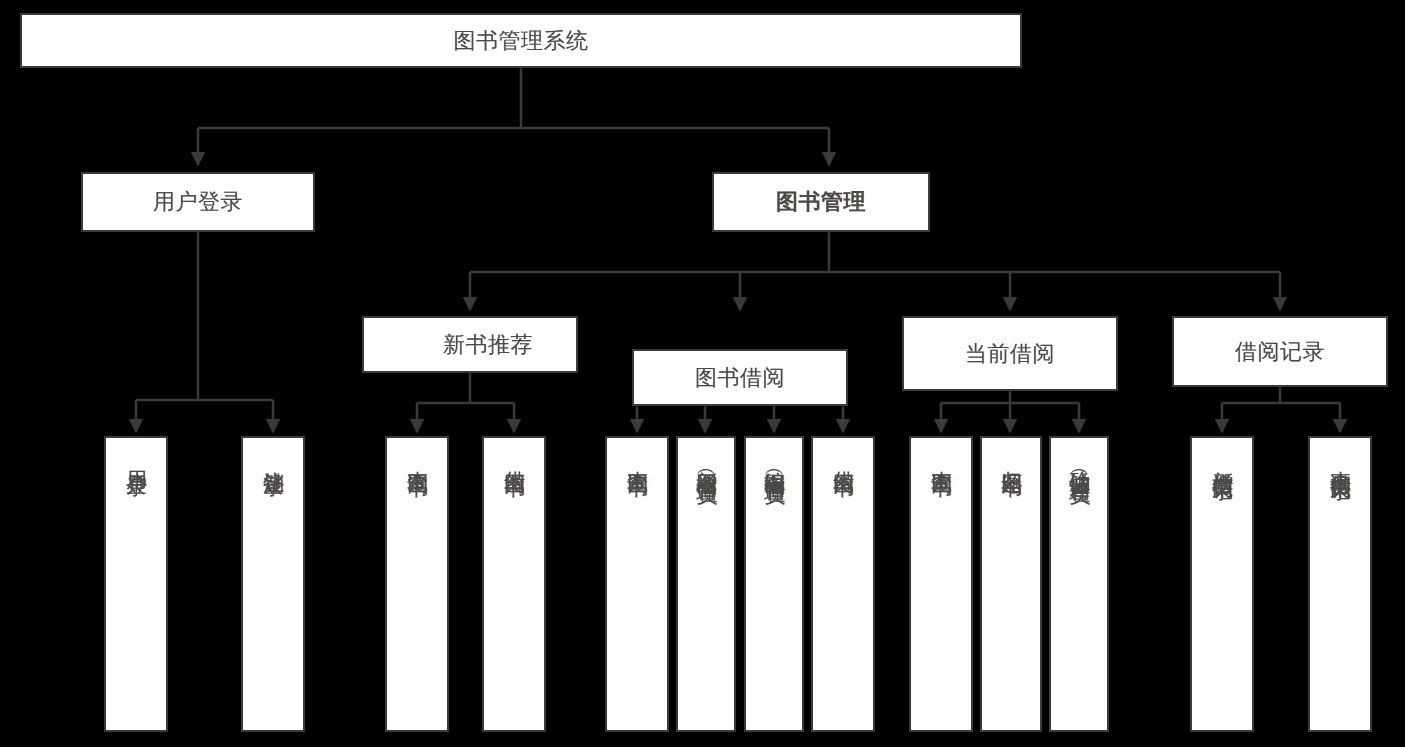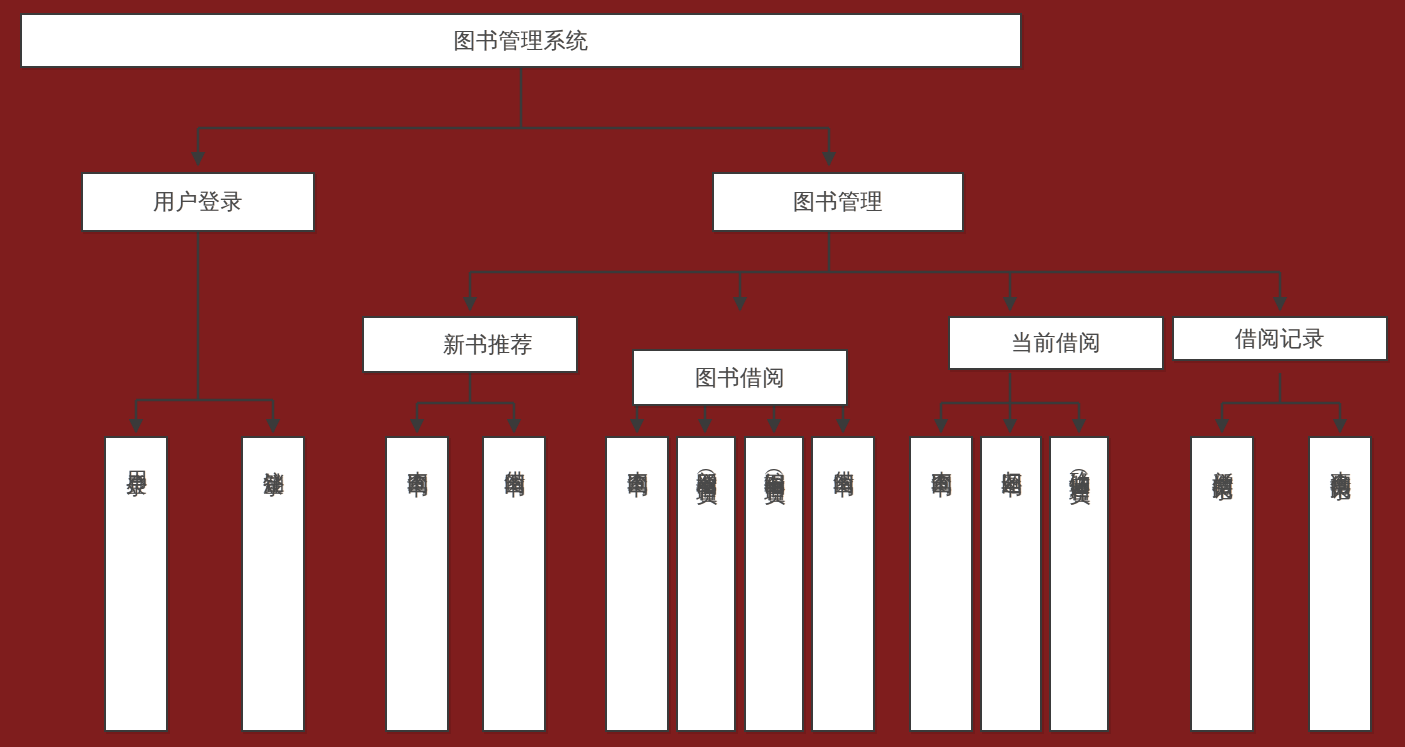--- a/index.html
+++ b/index.html
@@ -7,21 +7,21 @@
     padding: 0;
     background: #ffffff;
   }
   body {
     font-family: "DejaVu Sans", "Liberation Sans", sans-serif;
   }
   #canvas {
     position: relative;
     width: 1405px;
     height: 747px;
-    background: #7f1d1d;
+    background: #000000;
     overflow: hidden;
   }
   svg#wires {
     position: absolute;
     left: 0;
     top: 0;
     width: 1405px;
     height: 747px;
     pointer-events: none;
   }
@@ -121,34 +121,34 @@
     </g>
   </svg>
 
   <div class="node" style="left:20px; top:13px; width:1002px; height:55px;">
     <span class="label">图书管理系统</span>
   </div>
 
   <div class="node" style="left:81px; top:172px; width:234px; height:60px;">
     <span class="label">用户登录</span>
   </div>
-  <div class="node" style="left:712px; top:172px; width:252px; height:60px;">
+  <div class="node" style="left:712px; top:172px; width:218px; height:60px;font-weight:bold;">
     <span class="label">图书管理</span>
   </div>
 
   <div class="node" style="left:362px; top:316px; width:216px; height:57px;padding-left:36px;">
     <span class="label">新书推荐</span>
   </div>
   <div class="node" style="left:632px; top:316px; width:216px; height:57px;margin-top:33px;">
     <span class="label">图书借阅</span>
   </div>
-  <div class="node" style="left:948px; top:316px; width:216px; height:54px;">
+  <div class="node" style="left:902px; top:316px; width:216px; height:75px;">
     <span class="label">当前借阅</span>
   </div>
-  <div class="node" style="left:1172px; top:316px; width:216px; height:45px;">
+  <div class="node" style="left:1172px; top:316px; width:216px; height:71px;">
     <span class="label">借阅记录</span>
   </div>
 
   <div class="node vert" style="left:104px; top:436px; width:64px; height:296px;">
     <span class="label">用户登录</span>
   </div>
   <div class="node vert" style="left:241px; top:436px; width:64px; height:296px;">
     <span class="label">注销登录</span>
   </div>
 

